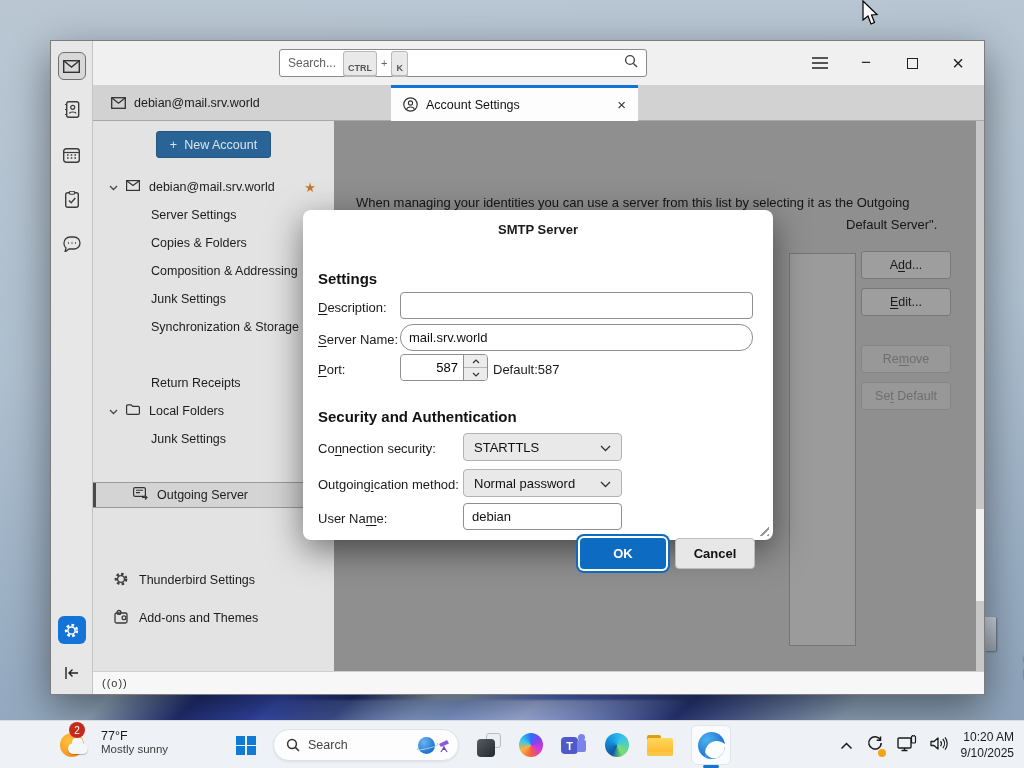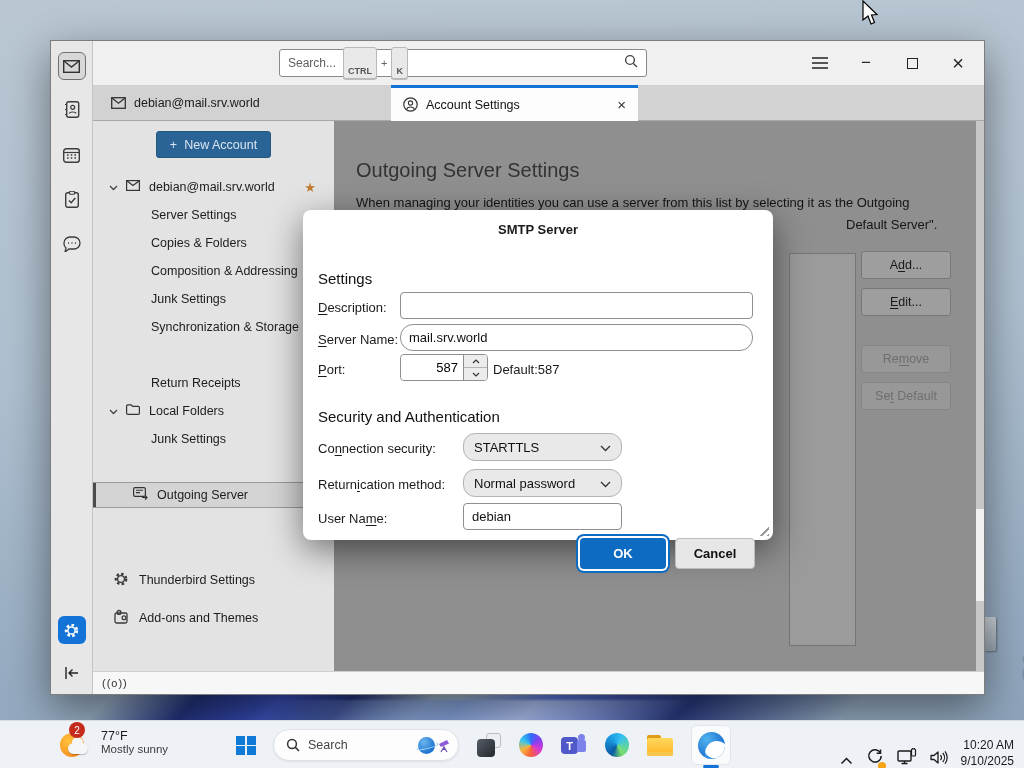--- a/index.html
+++ b/index.html
@@ -22,21 +22,21 @@
   
   .tb-window { left:50px; top:40px; width:935px; height:655px; background:#f0f0f0;
                border:1px solid #7d7d7d; box-shadow:0 14px 40px rgba(0,0,0,.45); }
 
   
   .titlebar { position:absolute; left:42px; top:0; right:0; height:44px; background:#f0f0f0; }
   .tb-search { position:absolute; left:186px; top:8px; width:368px; height:28px; background:#fff;
                border:1px solid #8a8a8a; border-radius:3px; display:flex; align-items:center; padding:0 8px; }
   .tb-search .ph { color:#5f5f5f; font-size:12px; margin-right:7px; }
   .chip { font-size:9px; font-weight:bold; color:#555; background:#e9e9e9; border:1px solid #b9b9b9;
-          border-radius:3px; padding:18px 4px 2px; box-shadow:0 1px 0 #bbb; }
+          border-radius:3px; padding:11px 4px 2px; box-shadow:0 1px 0 #bbb; }
   .plus { color:#666; font-size:11px; margin:0 4px; }
   .tb-search .mag { margin-left:auto; }
   .win-controls { position:absolute; right:10px; top:0; height:44px; display:flex; align-items:center; gap:14px; }
   .wc { width:32px; height:30px; display:flex; align-items:center; justify-content:center; color:#222; font-size:17px; }
   .wc .sq { width:11px; height:11px; border:1.4px solid #222; }
 
   
   .tabbar { position:absolute; left:42px; top:44px; right:0; height:36px; background:#d2d2d2; border-bottom:1px solid #a8a8a8; }
   .mailtab { position:absolute; left:8px; top:0; height:36px; display:flex; align-items:center; gap:8px; padding:0 10px; color:#1b1b1b; font-size:12.5px; }
   .acctab { position:absolute; left:298px; top:0; width:247px; height:36px; background:#fdfdfd; border-top:3px solid #1373d6;
@@ -79,32 +79,32 @@
 
   
   .statusbar { position:absolute; left:42px; right:0; bottom:0; height:23px; background:#f7f7f7; border-top:1px solid #cfcfcf;
                display:flex; align-items:center; font-size:11px; color:#333; }
   .statusbar span { margin-left:9px; letter-spacing:1px; }
 
   
   .dialog { left:303px; top:210px; width:470px; height:330px; background:#fff; border-radius:8px;
             box-shadow:0 10px 34px rgba(0,0,0,.5); font-size:13px; color:#1a1a1a; z-index:5; }
   .d-title { position:absolute; top:12px; width:100%; text-align:center; font-weight:600; font-size:13px; }
-  .d-sec { position:absolute; left:15px; font-size:15px; font-weight:400; color:#111; }
+  .d-sec { position:absolute; left:15px; font-size:15px; font-weight:700; color:#111; }
   .d-lab { position:absolute; left:15px; }
   .ak { text-decoration:underline; text-underline-offset:2px; }
   .d-input { position:absolute; height:27px; border:1px solid #8f8f8f; border-radius:4px; background:#fff;
              font-family:"Liberation Sans",sans-serif; font-size:13px; padding:0 8px; color:#111; }
   .portwrap { position:absolute; left:97px; width:88px; height:27px; border:1px solid #8f8f8f; border-radius:4px; background:#fff; display:flex; }
   .portwrap input { border:none; outline:none; width:62px; text-align:right; font-size:13px; padding-right:5px; font-family:"Liberation Sans",sans-serif; border-radius:4px 0 0 4px;}
   .spin { width:24px; border-left:1px solid #8f8f8f; display:flex; flex-direction:column; border-radius:0 3px 3px 0; overflow:hidden; }
   .spin div { flex:1; background:#ececec; display:flex; align-items:center; justify-content:center; color:#333; }
   .spin div:first-child { border-bottom:1px solid #b5b5b5; }
   .d-defport { position:absolute; left:190px; }
-  .dropdown { position:absolute; left:160px; width:159px; height:28px; background:#e9e9e9; border:1px solid #b3b3b3; border-radius:12px;
+  .dropdown { position:absolute; left:160px; width:159px; height:28px; background:#e9e9e9; border:1px solid #b3b3b3; border-radius:4px;
               display:flex; align-items:center; padding:0 10px; color:#111; }
   .dropdown .dchev { margin-left:auto; color:#333; }
   .btn-ok { position:absolute; left:277px; top:328px; width:86px; height:31px; background:#0d6cc1; color:#fff; font-weight:700;
             font-size:13px; border-radius:4px; display:flex; align-items:center; justify-content:center;
             box-shadow:0 0 0 2px #fff, 0 0 0 4px #0d6cc1; }
   .btn-cancel { position:absolute; left:372px; top:328px; width:80px; height:31px; background:#e7e7e7; color:#111; font-weight:700;
                 font-size:13px; border:1px solid #bdbdbd; border-radius:4px; display:flex; align-items:center; justify-content:center; }
   .grip { position:absolute; right:4px; bottom:4px; width:13px; height:13px;
           background:repeating-linear-gradient(135deg,transparent 0 3px,#9a9a9a 3px 4.5px);
           clip-path:polygon(100% 0,100% 100%,0 100%); }
@@ -147,21 +147,21 @@
   .folder .back { position:absolute; left:0; top:0; width:14px; height:8px; background:#e09c17; border-radius:2px 2px 0 0; }
   .folder .front { position:absolute; left:0; top:3px; width:26px; height:18px; border-radius:2.5px;
                    background:linear-gradient(180deg,#ffd85c,#fcb524); box-shadow:inset 0 -4px 0 #f7c64a; }
   .tbird-slot { position:relative; width:40px; height:40px; background:#fafbfc; border:1px solid #e2e6ea; border-radius:6px;
                 display:flex; align-items:center; justify-content:center; }
   .tbird { position:relative; width:27px; height:27px; border-radius:50%;
            background:radial-gradient(circle at 32% 28%,#4fb2ee,#1a6fd0 70%,#1159ae); overflow:hidden; }
   .tbird::after { content:""; position:absolute; left:7px; top:9px; width:24px; height:24px; background:#fff; border-radius:50% 0 50% 50%;
                   transform:rotate(40deg); box-shadow:inset -5px -4px 0 #2f8fe0; }
   .tb-underline { position:absolute; left:50%; transform:translateX(-50%); bottom:-4px; width:16px; height:3px; background:#1373d6; border-radius:2px; }
-  .tray { position:absolute; right:10px; top:0; height:48px; display:flex; align-items:flex-end; gap:13px; color:#1a1a1a; }
+  .tray { position:absolute; right:10px; top:0; height:48px; display:flex; align-items:center; gap:13px; color:#1a1a1a; }
   .clock { text-align:right; font-size:12px; color:#1a1a1a; line-height:1.35; }
   .syncdot { position:relative; }
   .syncdot .dot { position:absolute; right:-2px; bottom:-1px; width:8px; height:8px; background:#f7a316; border-radius:50%; }
 </style>
 </head>
 <body>
 
 <div class="streak s1"></div>
 <div class="streak s2"></div>
 <div class="streak s3"></div>
@@ -342,21 +342,20 @@
       <span class="fic"><svg width="16" height="16" viewBox="0 0 16 16">
             <rect x="2" y="4" width="12" height="10" rx="1.5" fill="none" stroke="#3a3a3a" stroke-width="1.3"></rect>
             <circle cx="6" cy="3.4" r="1.9" fill="none" stroke="#3a3a3a" stroke-width="1.3"></circle>
             <circle cx="11" cy="8.7" r="1.9" fill="#e3e3e3" stroke="#3a3a3a" stroke-width="1.3"></circle>
           </svg></span>
       <span class="lbl">Add-ons and Themes</span>
     </div>
   </div>
 
   <div class="content">
-    <div class="c-head">Outgoing Server Settings</div>
     <div class="c-line1">When managing your identities you can use a server from this list by selecting it as the Outgoing</div>
     <div class="c-line2">Default Server".</div>
     <div class="c-list"></div>
     <div class="c-btn" style="top:130px">
       <span><span>A</span><span class="ak">d</span><span>d...</span></span>
     </div>
     <div class="c-btn" style="top:167px">
       <span><span></span><span class="ak">E</span><span>dit...</span></span>
     </div>
     <div class="c-btn dis" style="top:224px">
@@ -416,21 +415,21 @@
     <span>Co</span><span class="ak">n</span><span>nection security:</span>
   </div>
   <div class="dropdown" style="top:223px">
     <span>STARTTLS</span>
     <span class="dchev"><svg width="11" height="7" viewBox="0 0 11 7">
           <path d="M1 1 L5.5 5.5 L10 1" fill="none" stroke="#333" stroke-width="1.3"></path>
         </svg></span>
   </div>
 
   <div class="d-lab" style="top:267px">
-    <span>Return</span><span class="ak">i</span><span>cation method:</span>
+    <span>Outgoing</span><span class="ak">i</span><span>cation method:</span>
   </div>
   <div class="dropdown" style="top:259px">
     <span>Normal password</span>
     <span class="dchev"><svg width="11" height="7" viewBox="0 0 11 7">
           <path d="M1 1 L5.5 5.5 L10 1" fill="none" stroke="#333" stroke-width="1.3"></path>
         </svg></span>
   </div>
 
   <div class="d-lab" style="top:301px">
     <span>User Na</span><span class="ak">m</span><span>e:</span>

